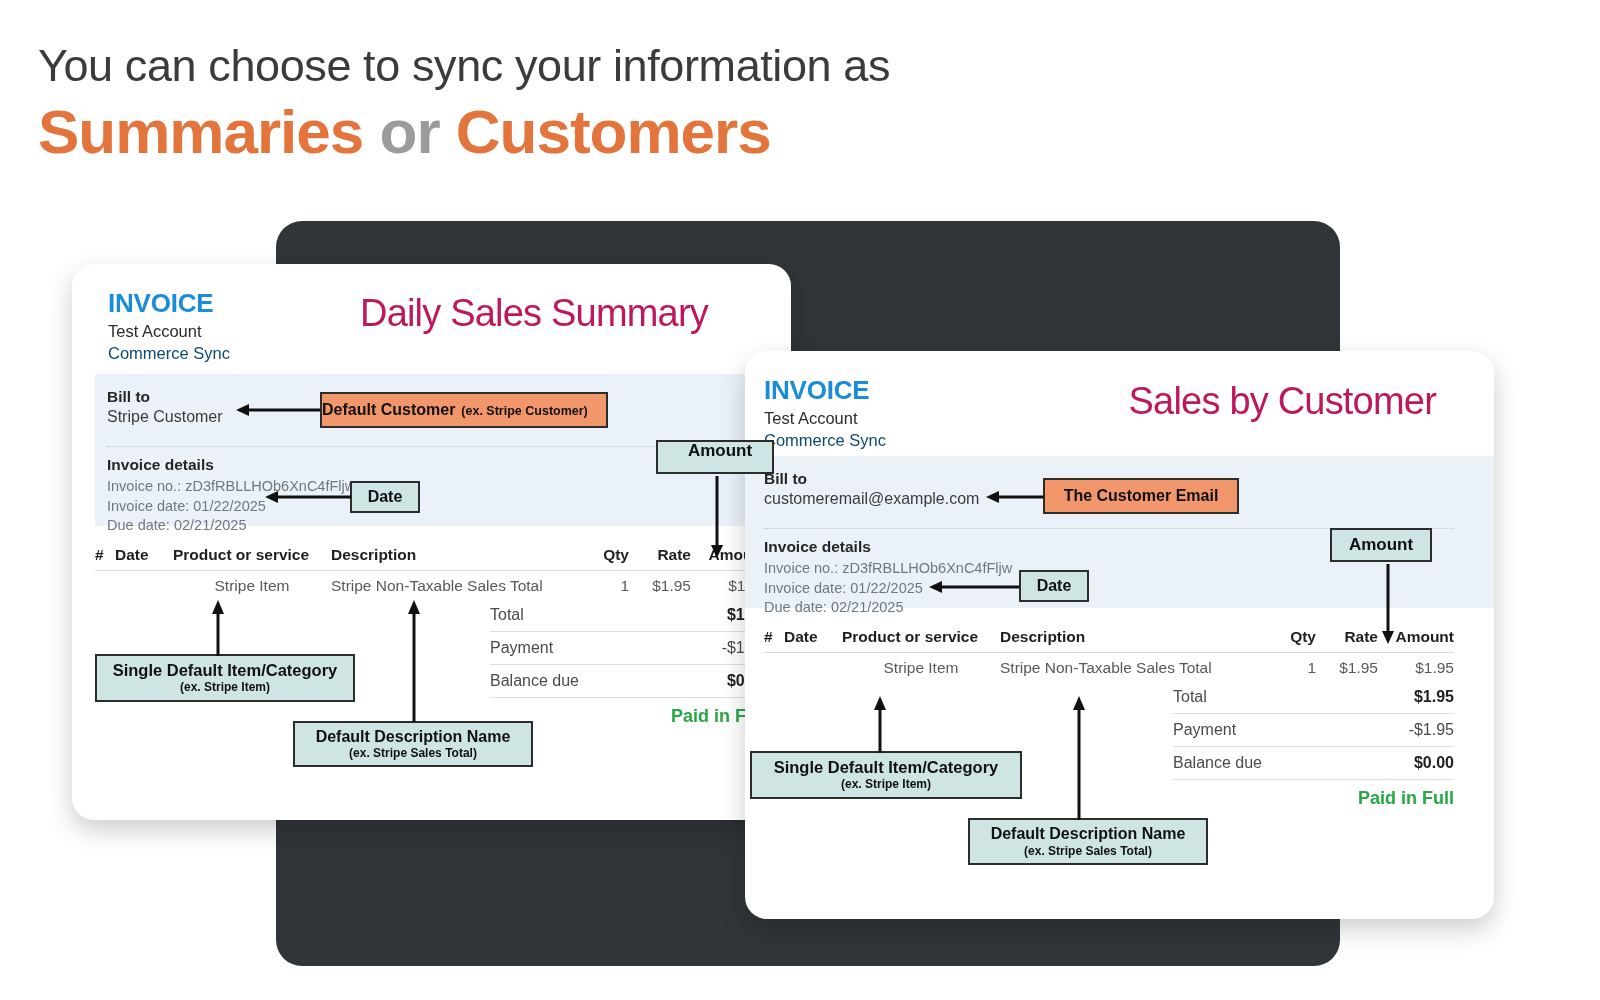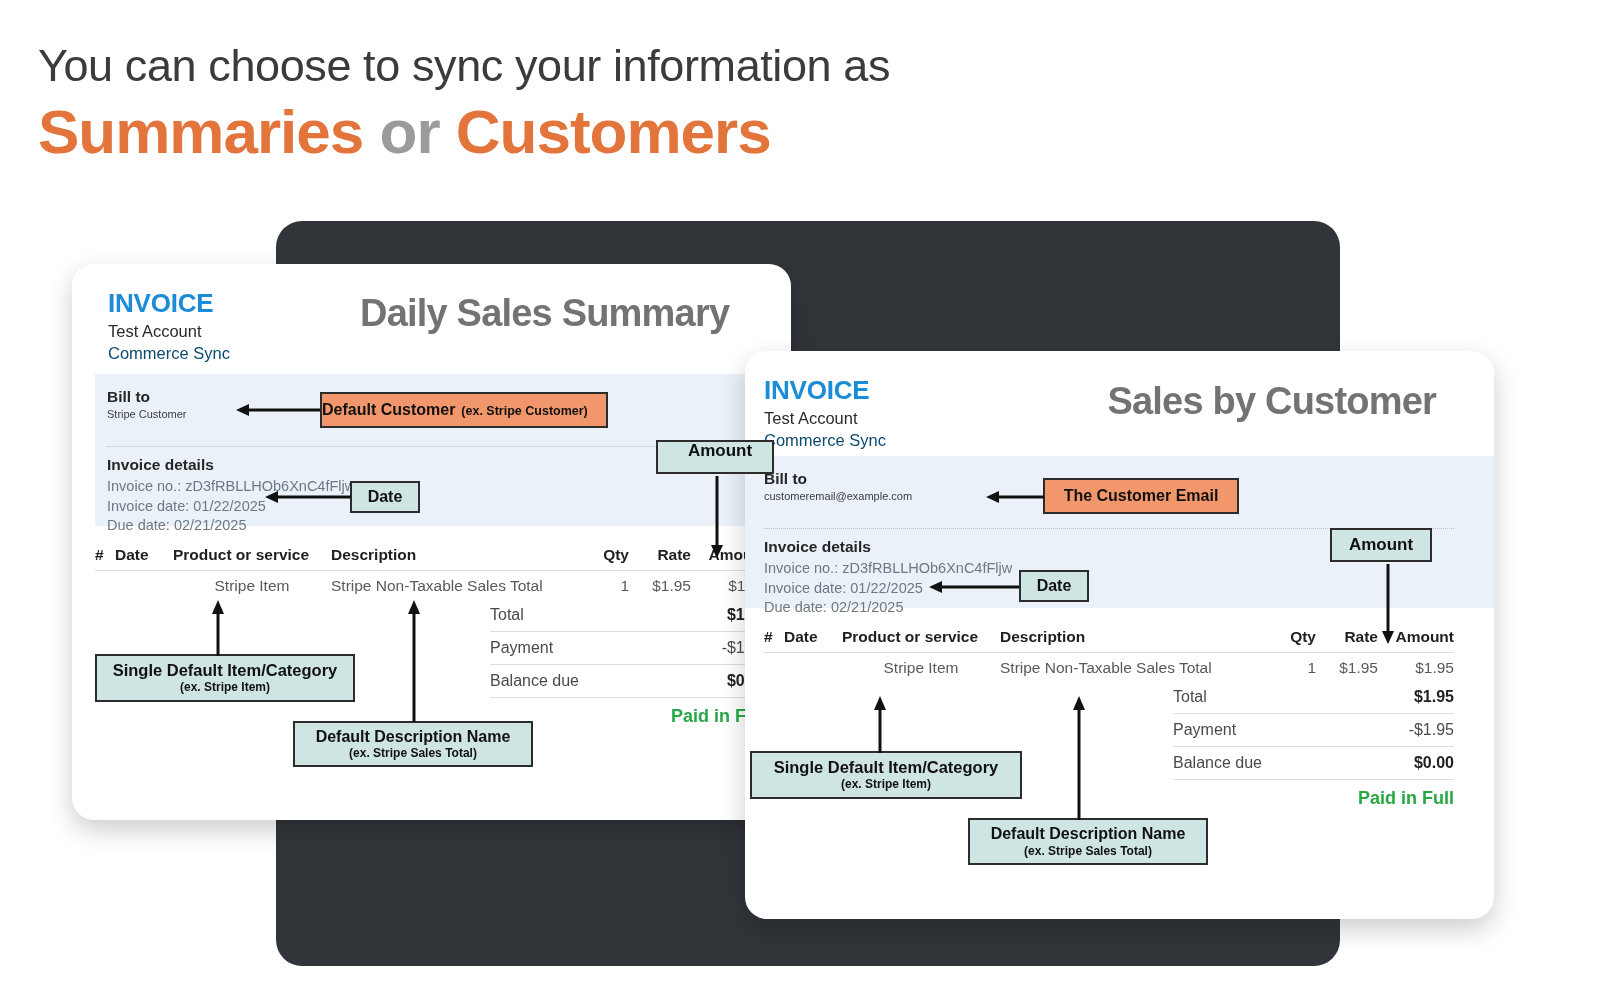--- a/index.html
+++ b/index.html
@@ -54,30 +54,30 @@
   }
   .brand-sub1 {
     color: #2b2b2b; font-weight: 400; font-size: 16.5px;
     margin-top: 6px; line-height: 1.15;
   }
   .brand-sub2 {
     color: #0c4a6e; font-weight: 400; font-size: 16.5px;
     margin-top: 3px; line-height: 1.15;
   }
   .doc-title {
-    position: absolute; color: #737373; font-weight: 700;
+    position: absolute; color: #be185d; font-weight: 400;
     letter-spacing: -0.8px; white-space: nowrap;
   }
 
   
   .band {
     position: absolute; background: #eaf1f9;
   }
   .band-label { font-weight: 700; font-size: 15.5px; color: #262626; }
-  .band-value { font-size: 11px; color: #3b3b3b; margin-top: 2px; }
+  .band-value { font-size: 16px; color: #3b3b3b; margin-top: 2px; }
   .band-divider {
     border-top: 1px dotted #b9c4d2; margin: 0;
   }
   .det-head { font-weight: 700; font-size: 15.5px; color: #262626; }
   .det-line { font-size: 14.5px; color: #6f7880; line-height: 1.35; }
 
   
   .tbl { position: absolute; font-size: 15.5px; color: #454545; }
   .tbl-head {
     display: flex; align-items: flex-end;

